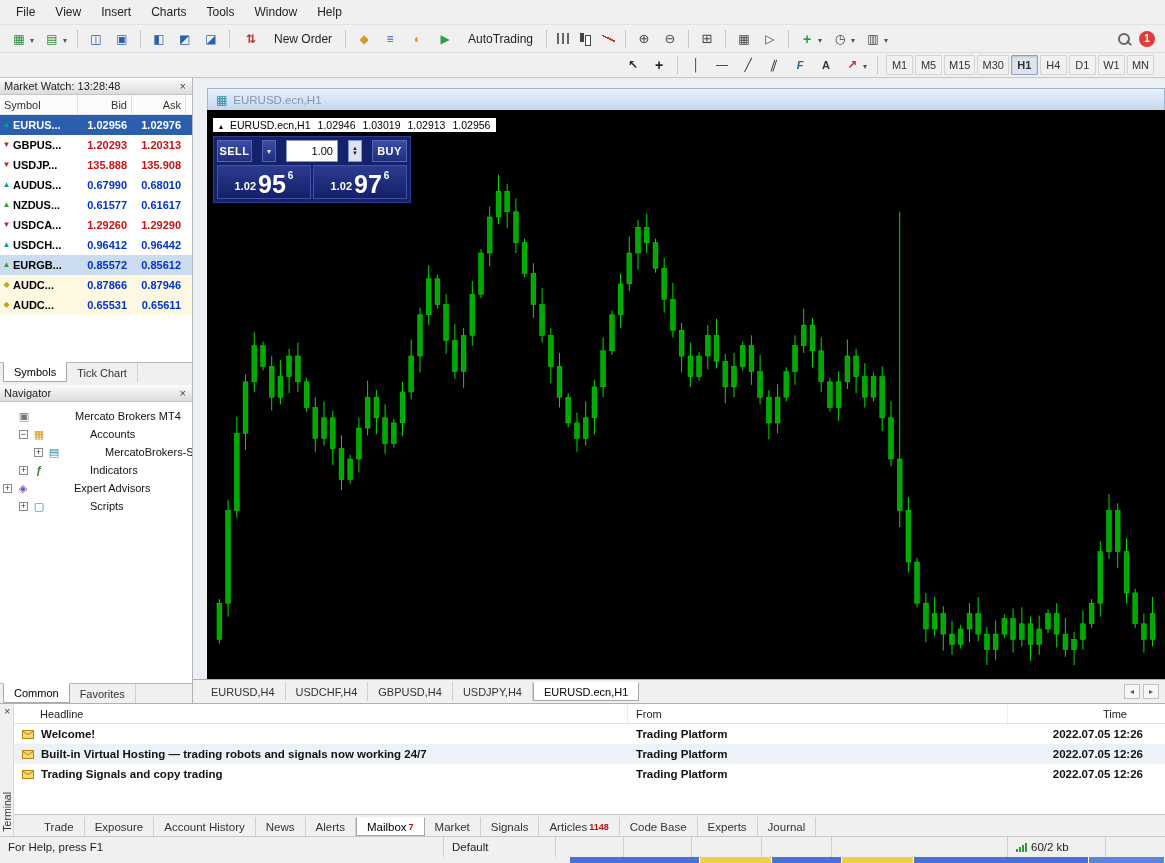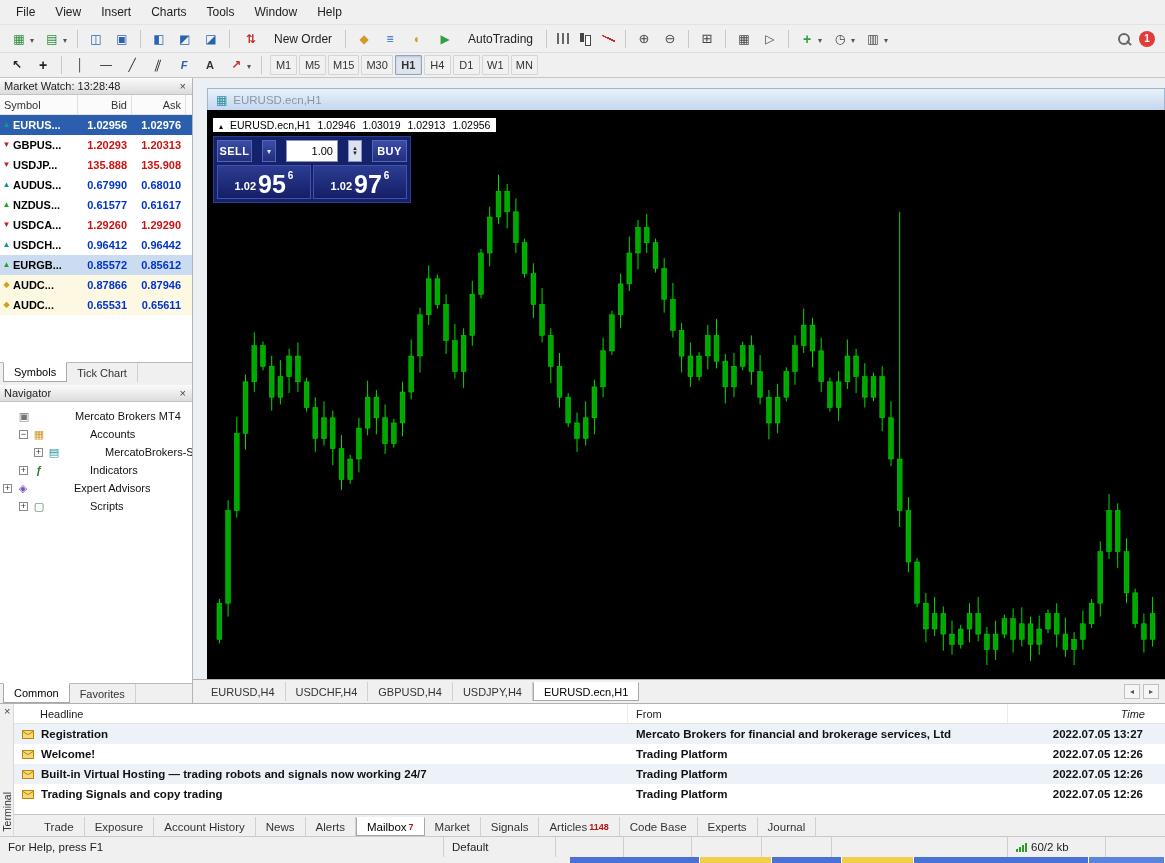--- a/index.html
+++ b/index.html
@@ -6,21 +6,21 @@
   html,body{width:1165px;height:863px;overflow:hidden;background:#f0f0f0;}
   .app{position:relative;width:1165px;height:859px;background:#f0f0f0;font-size:12px;color:#111;}
 
   
   .menubar{position:absolute;top:0;left:0;right:0;height:25px;background:#f0f0f0;border-bottom:1px solid #e3e3e3;display:flex;align-items:center;padding-left:6px;}
   .menuitem{padding:3px 10px;color:#222;cursor:default;}
 
   
   .toolbar{position:absolute;left:0;right:0;background:#f0f0f0;display:flex;align-items:center;}
   .tb1{top:25px;height:28px;border-bottom:1px solid #dcdcdc;padding:0 6px;}
-  .tb2{top:53px;height:25px;border-bottom:1px solid #c6c6c6;padding:0 4px;}
+  .tb2{top:53px;height:25px;border-bottom:1px solid #c6c6c6;padding:0 10px;justify-content:flex-end;}
   .tbicons{display:flex;align-items:center;}
   .tbtn{display:inline-flex;align-items:center;gap:3px;padding:2px 3px;border:1px solid transparent;border-radius:2px;margin:0 1px;cursor:default;}
   .tbtn.lab{padding:2px 6px;}
   .tlabel{font-size:12px;color:#222;white-space:nowrap;margin-left:12px;}
   .tsep{width:1px;height:18px;background:#c8c8c8;margin:0 5px;flex:none;}
   .tcaret::before{content:"▾";font-size:8px;color:#555;}
   .ticon{width:16px;height:14px;display:inline-flex;align-items:center;justify-content:center;font-size:12px;line-height:1;}
 
   [data-name="new-chart-icon"]::before{content:"▦";color:#2e8b3a;}
   [data-name="profiles-icon"]::before{content:"▤";color:#2e8b3a;}
@@ -143,21 +143,21 @@
 
   
   .terminal{position:absolute;left:0;top:703px;width:1165px;height:133px;background:#fff;border-top:1px solid #b0b0b0;}
   .tside{position:absolute;left:0;top:0;bottom:0;width:14px;background:#f0f0f0;border-right:1px solid #d8d8d8;}
   .tside .xbtn{position:absolute;top:2px;left:2px;}
   .rot{position:absolute;bottom:4px;left:1px;writing-mode:vertical-rl;transform:rotate(180deg);font-size:10.5px;color:#333;}
   .tmain{position:absolute;left:14px;right:0;top:0;bottom:0;background:#fff;}
   .thead{display:grid;grid-template-columns:614px 380px 1fr;height:20px;border-bottom:1px solid #e4e4e4;align-items:stretch;font-size:11px;color:#222;background:#fff;}
   .thead span{padding:0 8px;border-right:1px solid #ececec;display:flex;align-items:center;}
   .thead .h1c{padding-left:26px;}
-  .thead .h3c{justify-content:flex-end;border-right:none;padding-right:20px;font-style:italic;}
+  .thead .h3c{justify-content:flex-end;border-right:none;padding-right:38px;}
   .mailrow{display:grid;grid-template-columns:614px 380px 1fr;height:20px;align-items:center;font-size:11.5px;font-weight:bold;color:#111;background:#fff;}
   .mailrow.alt{background:#edf2f9;}
   .mh{display:flex;align-items:center;gap:7px;padding-left:8px;overflow:hidden;white-space:nowrap;}
   .envelope{width:12px;height:9px;border:1px solid #b8860b;background:#f5d878;position:relative;flex:none;}
   .envelope::before{content:"";position:absolute;left:0;top:0;width:6px;height:1px;background:#b8860b;transform:rotate(32deg);transform-origin:left top;}
   .envelope::after{content:"";position:absolute;right:0;top:0;width:6px;height:1px;background:#b8860b;transform:rotate(-32deg);transform-origin:right top;}
   .mfrom{padding-left:8px;white-space:nowrap;overflow:hidden;}
   .mtime{text-align:right;padding-right:22px;white-space:nowrap;}
   .ttabs{position:absolute;left:0;right:0;bottom:0;height:22px;background:#f0f0f0;border-top:1px solid #c4c4c4;display:flex;align-items:flex-end;padding-left:20px;font-size:11.5px;}
   .ttabs .ptab{height:19px;}
@@ -751,28 +751,20 @@
       <span class="xbtn" data-name="close-icon"></span>
       <span class="rot" data-name="terminal-side-label">Terminal</span>
     </div>
     <div class="tmain" data-name="terminal-content">
       <div class="thead" data-name="mailbox-column-headers">
         <span class="h1c" data-name="column-headline">Headline</span>
         <span class="h2c" data-name="column-from">From</span>
         <span class="h3c" data-name="column-time">Time</span>
       </div>
       <div id="mailrows" data-name="mailbox-rows">
-          <div class="mailrow alt" data-name="mail-row">
-            <span class="mh" data-name="mail-headline-cell">
-              <span class="envelope" data-name="envelope-icon"></span>
-              <span data-name="mail-headline">Registration</span>
-            </span>
-            <span class="mfrom" data-name="mail-from">Mercato Brokers for financial and brokerage services, Ltd</span>
-            <span class="mtime" data-name="mail-time">2022.07.05 13:27</span>
-          </div>
           <div class="mailrow" data-name="mail-row">
             <span class="mh" data-name="mail-headline-cell">
               <span class="envelope" data-name="envelope-icon"></span>
               <span data-name="mail-headline">Welcome!</span>
             </span>
             <span class="mfrom" data-name="mail-from">Trading Platform</span>
             <span class="mtime" data-name="mail-time">2022.07.05 12:26</span>
           </div>
           <div class="mailrow alt" data-name="mail-row">
             <span class="mh" data-name="mail-headline-cell">

